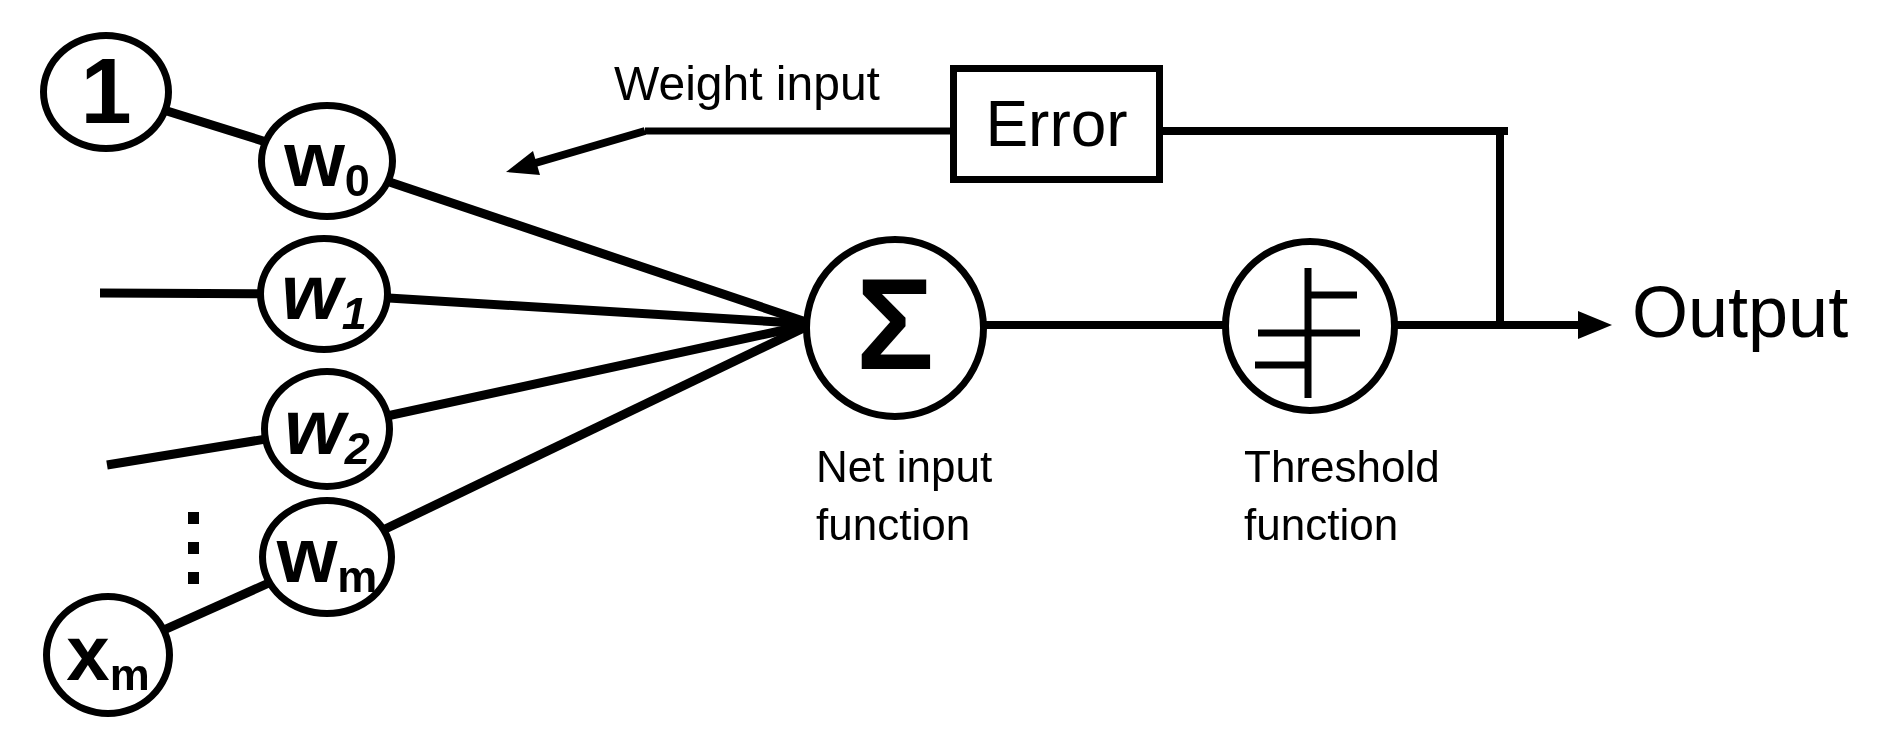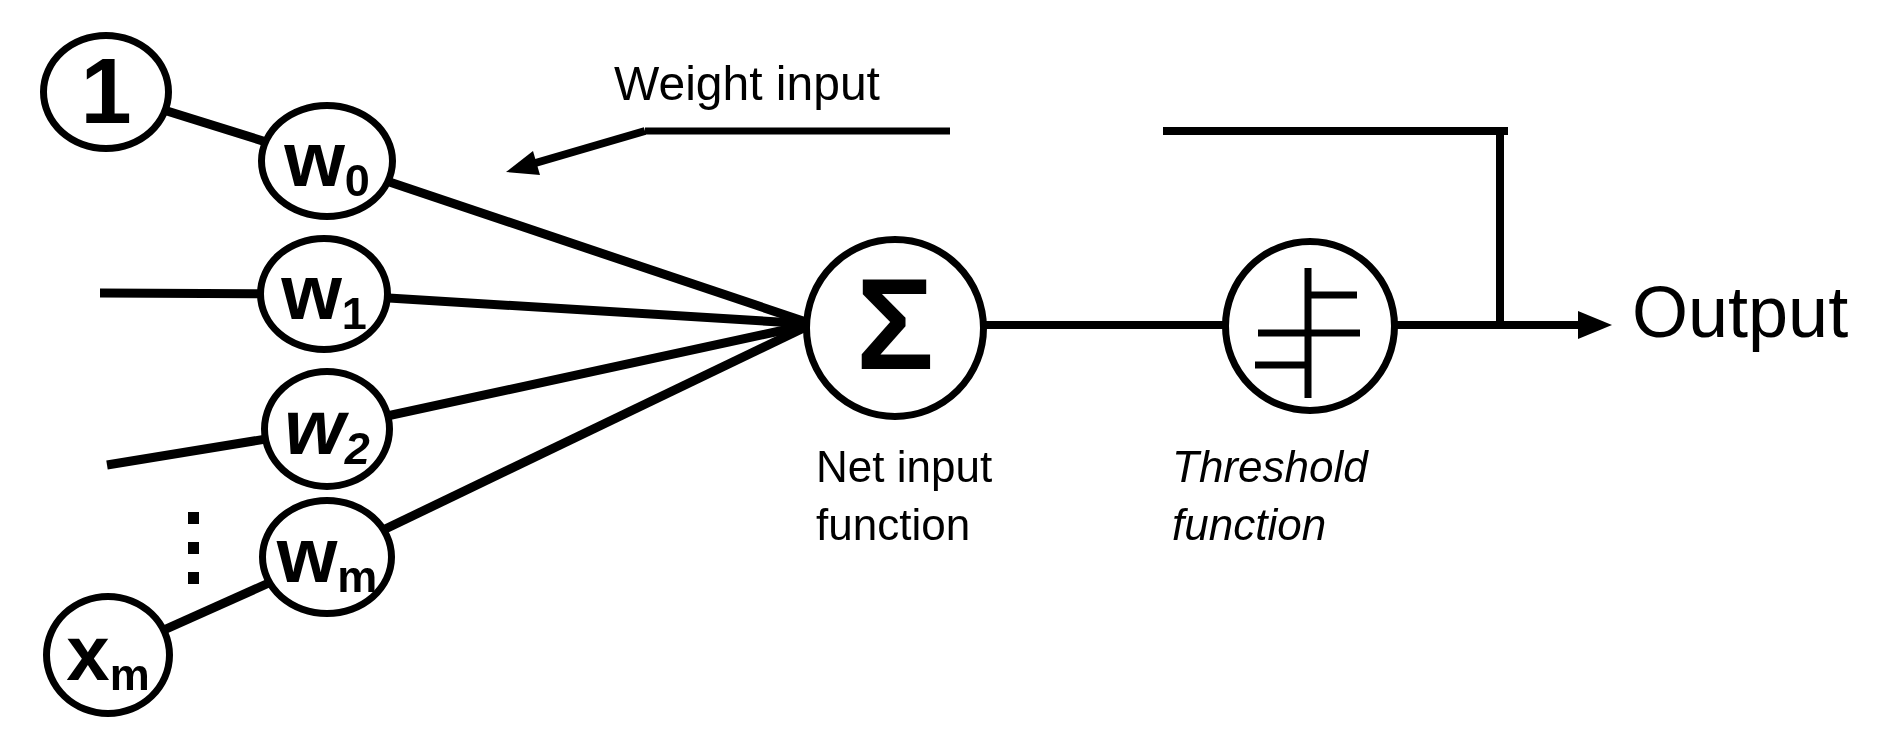--- a/index.html
+++ b/index.html
@@ -98,21 +98,21 @@
     left: 1632px;
     top: 276px;
     font-size: 72px;
     line-height: 1.0;
   }
   .caption {
     font-size: 44px;
     line-height: 58px;
   }
   .caption-net { left: 816px;  top: 438px; }
-  .caption-thr { left: 1172px; top: 438px; font-style: italic; }
+  .caption-thr { left: 1244px; top: 438px; }
   
   .dots {
     position: absolute;
     left: 188px;
     top: 512px;
     width: 12px;
     height: 74px;
     z-index: 1;
   }
   .dots .dot {
@@ -165,21 +165,21 @@
 
   <div class="dots">
     <span class="dot"></span>
     <span class="dot"></span>
     <span class="dot"></span>
   </div>
 
   <div class="node" style="left:258px; top:102px; width:138px; height:118px;">
     <span class="lbl"><span class="main">w</span><span class="sub">0</span></span>
   </div>
-  <div class="node" style="left:257px; top:235px; width:134px; height:118px;">
+  <div class="node" style="left:257px; top:235px; width:134px; height:118px;font-style:italic;">
     <span class="lbl"><span class="main">w</span><span class="sub">1</span></span>
   </div>
   <div class="node" style="left:261px; top:368px; width:132px; height:122px;font-style:italic;">
     <span class="lbl"><span class="main">w</span><span class="sub">2</span></span>
   </div>
   <div class="node" style="left:259px; top:497px; width:136px; height:120px;">
     <span class="lbl"><span class="main">w</span><span class="sub">m</span></span>
   </div>
 
   <div class="bignode" style="left:803px; top:236px; width:184px; height:184px;">
@@ -188,20 +188,23 @@
 
   <div class="bignode" style="left:1222px; top:238px; width:176px; height:176px;">
     <svg width="162" height="162" viewBox="0 0 162 162">
       <line x1="29" y1="88" x2="131" y2="88" stroke="#000" stroke-width="7"></line>
       <line x1="79" y1="23" x2="79" y2="153" stroke="#000" stroke-width="7"></line>
       <line x1="79" y1="50" x2="128" y2="50" stroke="#000" stroke-width="7"></line>
       <line x1="26" y1="120" x2="79" y2="120" stroke="#000" stroke-width="7"></line>
     </svg>
   </div>
 
+  <div class="error-box">
+    <span>Error</span>
+  </div>
 
   <div class="txt weight-update">Weight input</div>
 
   <div class="txt caption caption-net">
     <div>Net input</div>
     <div>function</div>
   </div>
 
   <div class="txt caption caption-thr">
     <div>Threshold</div>

